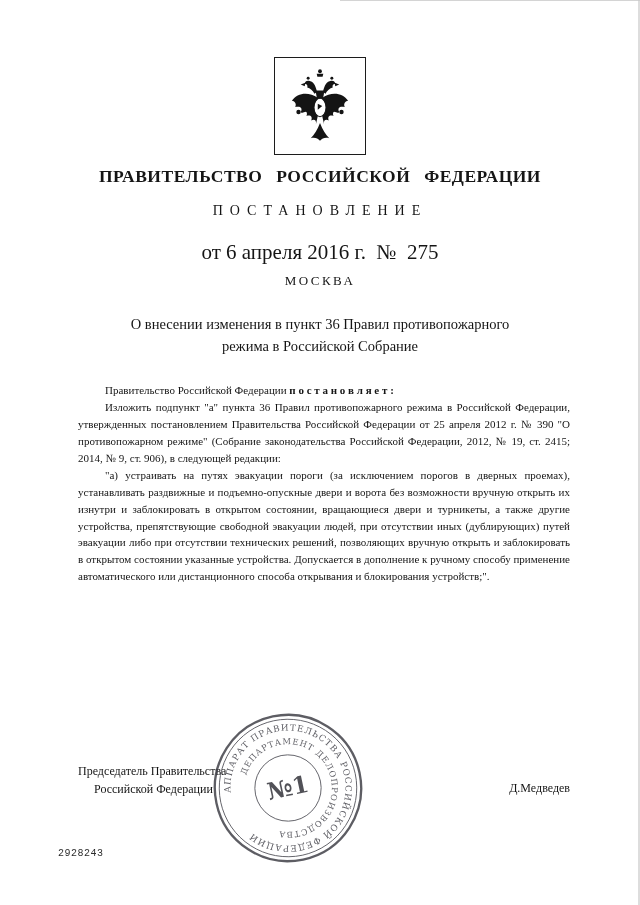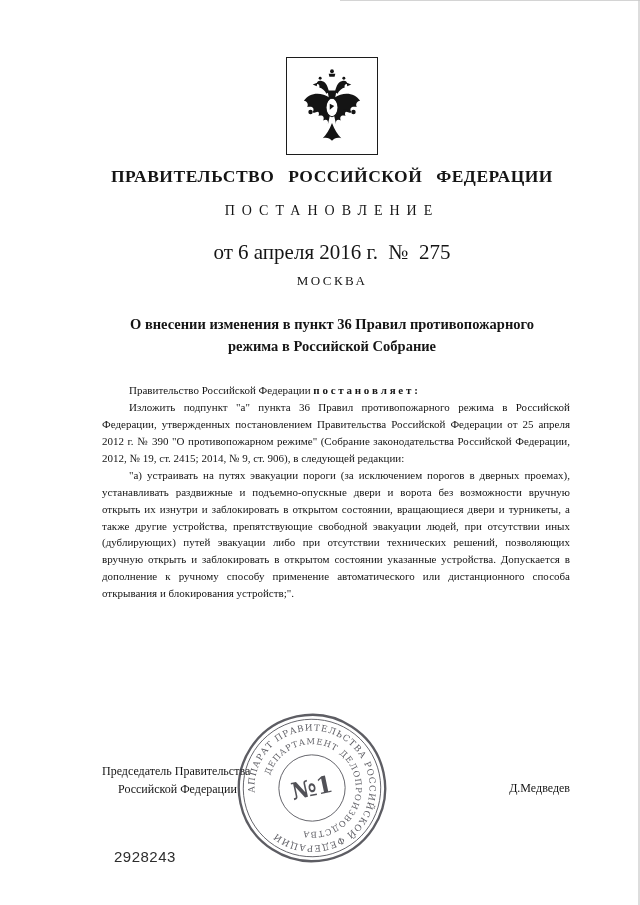--- a/index.html
+++ b/index.html
@@ -4,21 +4,21 @@
 <style>
   html,body{margin:0;padding:0;}
   body{
     width:640px;height:905px;
     background:#ffffff;
     font-family:"Liberation Serif","DejaVu Serif",serif;
     color:#151515;
     position:relative;
     overflow:hidden;
   }
-  .page{position:absolute;inset:0;margin-left:24px;}
+  .page{position:absolute;inset:0;}
   
   .edge-right{position:absolute;top:0;right:0;width:2px;height:100%;background:#cfcfcf;opacity:.7;}
   .edge-top{position:absolute;top:0;right:0;width:300px;height:1px;background:#c9c9c9;opacity:.8;}
 
   
   .emblem-box{
     position:absolute;top:57px;left:50%;transform:translateX(-50%);
     width:90px;height:96px;border:1.6px solid #1c1c1c;
     display:flex;align-items:center;justify-content:center;background:#fff;
   }
@@ -36,21 +36,21 @@
   .date-line{
     position:absolute;top:240px;left:0;right:0;
     text-align:center;font-size:21px;white-space:pre;
   }
   .city{
     position:absolute;top:273px;left:0;right:0;
     text-align:center;font-size:13px;letter-spacing:2.5px;
   }
   .subject{
     position:absolute;top:313px;left:70px;right:70px;
-    text-align:center;font-weight:bold;font-size:14.5px;line-height:1.55;
+    text-align:center;font-weight:normal;font-size:14.5px;line-height:1.55;
   }
   .body-text{
     position:absolute;top:382px;left:78px;right:70px;
     font-size:11px;line-height:1.54;text-align:justify;
   }
   .body-text p{margin:0;text-indent:27px;}
   .verb{font-weight:bold;}
 
   .signature{
     position:absolute;top:762px;left:78px;right:70px;
@@ -59,22 +59,22 @@
   }
   .sig-left .l2{padding-left:16px;}
   .sig-name{padding-bottom:1px;}
 
   .stamp{
     position:absolute;left:210px;top:710px;width:156px;height:156px;
     opacity:.82;pointer-events:none;
   }
 
   .footer-code{
-    position:absolute;left:90px;top:848px;font-size:15px;color:#2d2d2d;
-    font-family:Liberation Sans, sans-serif;letter-spacing:.5px;
+    position:absolute;left:58px;top:848px;font-size:10px;color:#2d2d2d;
+    font-family:Liberation Mono, monospace;letter-spacing:.5px;
   }
 </style>
 </head>
 <body>
 
 <div class="page">
 
   <div class="edge-right"></div>
   <div class="edge-top"></div>
 

